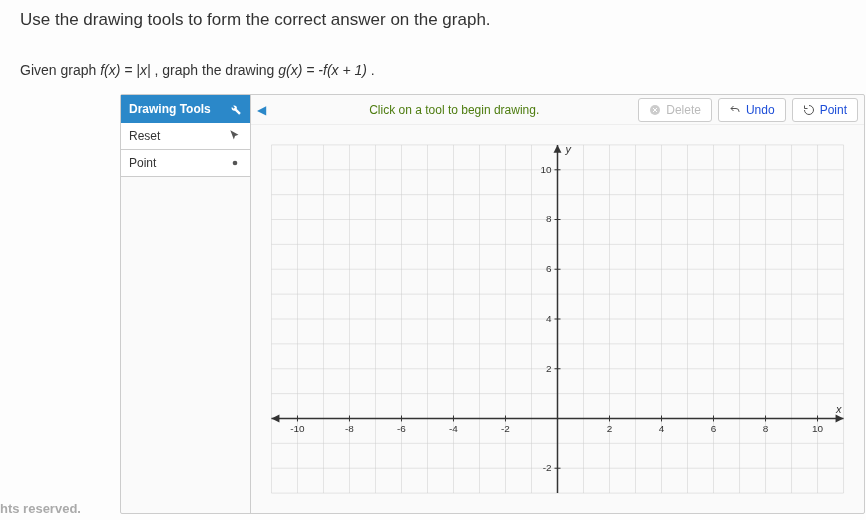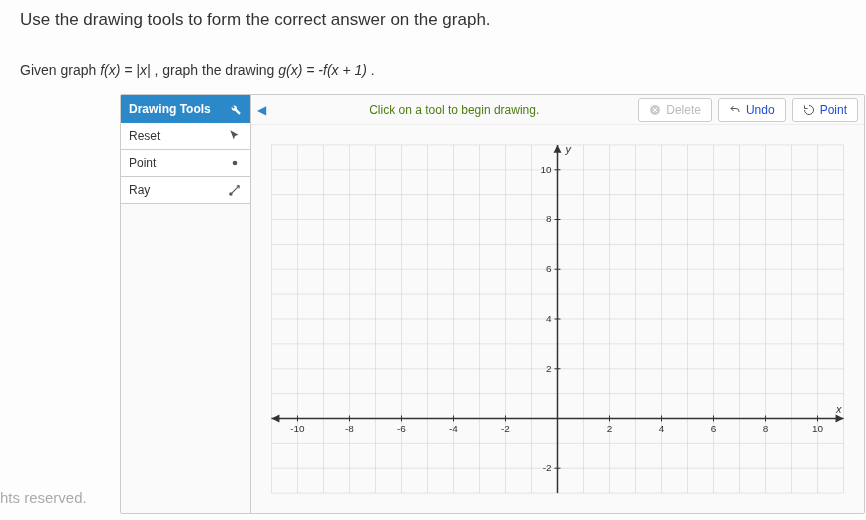--- a/index.html
+++ b/index.html
@@ -73,24 +73,25 @@
   }
   .btn.disabled { color: #bbb; cursor: default; }
   .btn svg { width:12px; height:12px; }
   .graph-area {
     position: relative;
     width: 100%;
     height: calc(100% - 30px);
   }
   .footer-text {
     position: absolute;
-    bottom: 14px;
+    bottom: 4px;
     left: 0;
-    font-size: 15px;
+    font-size: 13px;
     color: #aaa;
+    font-weight: bold;
   }
   i.math { font-style: italic; }
 </style>
 </head>
 <body>
 
 <div class="instruction">Use the drawing tools to form the correct answer on the graph.</div>
 
 <div class="question">
   <span>Given graph </span>
@@ -116,30 +117,20 @@
         <svg viewBox="0 0 24 24" fill="#555">
             <path d="M4 2l6 16 2-6 6-2z"></path>
           </svg>
       </span>
     </div>
     <div class="tool-item">
       <span>Point</span>
       <span class="tool-icon">
         <svg viewBox="0 0 24 24" fill="#555">
             <circle cx="12" cy="12" r="4"></circle>
-          </svg>
-      </span>
-    </div>
-    <div class="tool-item">
-      <span>Ray</span>
-      <span class="tool-icon">
-        <svg viewBox="0 0 24 24" fill="none" stroke="#555" stroke-width="2">
-            <circle cx="5" cy="19" r="2" fill="#555"></circle>
-            <line x1="7" y1="17" x2="19" y2="5"></line>
-            <path d="M15 5h4v4" fill="none"></path>
           </svg>
       </span>
     </div>
   </div>
 
   <div class="right-panel">
     <div class="top-bar">
       <span class="hint-arrow">◀</span>
       <span class="hint-text">Click on a tool to begin drawing.</span>
       <div class="btn disabled">

